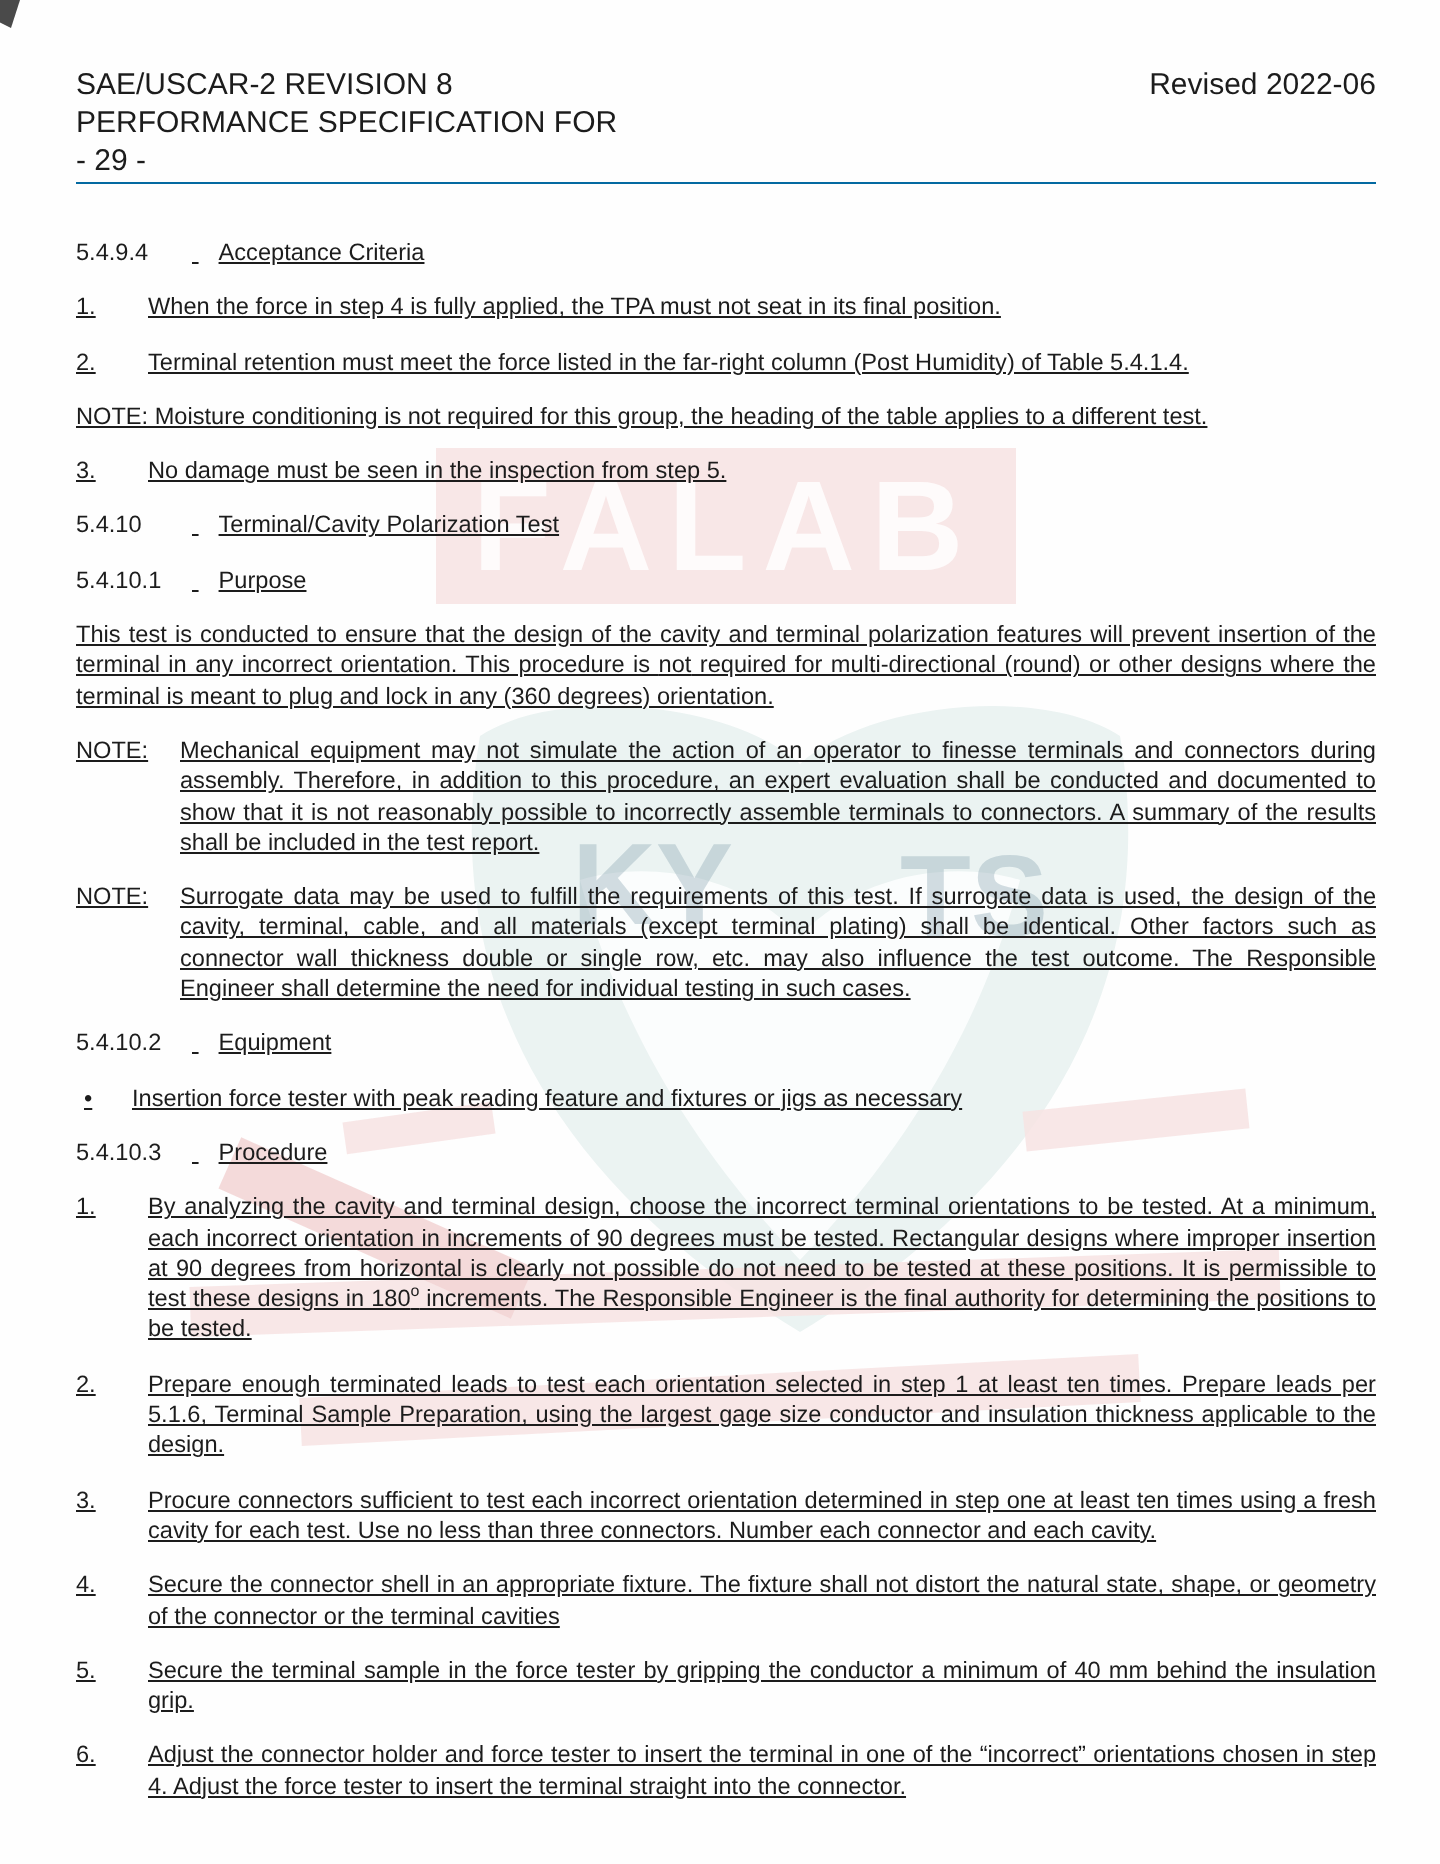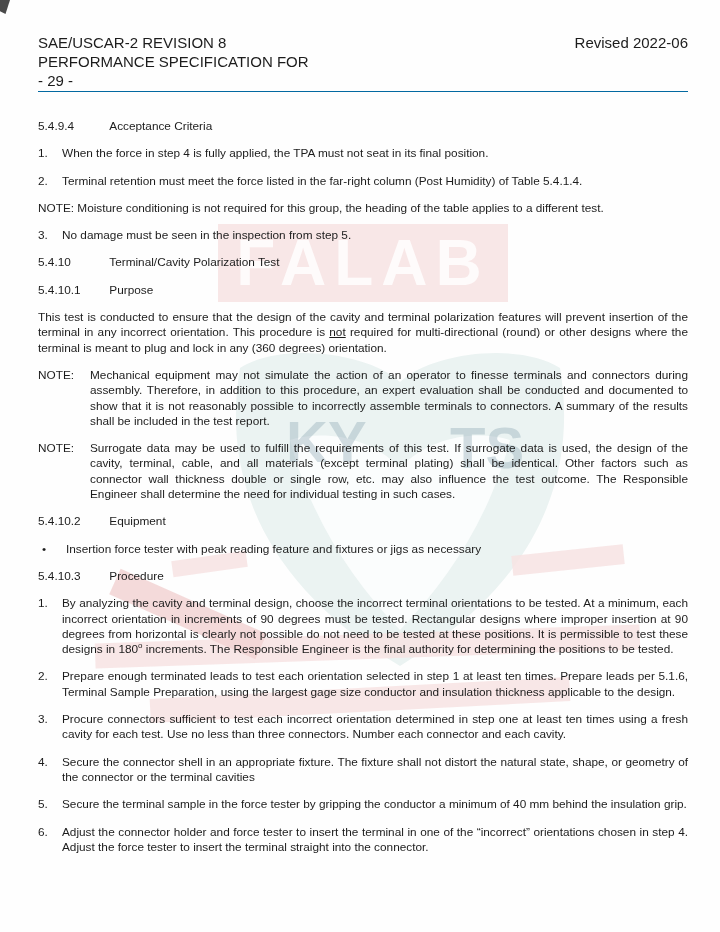--- a/index.html
+++ b/index.html
@@ -38,27 +38,27 @@
   .wm-ribbon.r4{left:512px;top:550px;width:112px;height:20px;transform:rotate(-6deg);}
   .wm-ribbon.r5{left:108px;top:600px;width:160px;height:28px;background:#f2d3d3;transform:rotate(24deg);}
   
   .content{position:relative;z-index:1;padding:33px 32px 0 38px;}
   .doc-header{
     font-size:15px;line-height:19px;
     border-bottom:1px solid #0369a1;
     padding-bottom:1px;
   }
   .hrow{display:flex;justify-content:space-between;align-items:baseline;}
-  .doc-body{padding-top:27px;font-size:11.8px;line-height:15.3px;}
+  .doc-body{padding-top:27px;font-size:11.8px;line-height:15.3px;text-decoration:underline;}
   .block{margin:0 0 12px 0;}
   .heading .hnum{display:inline-block;min-width:58px;}
   .heading .htitle{margin-left:10px;}
   .item{display:flex;}
   .item .marker{flex:0 0 24px;}
-  .item .itext{flex:1;text-align:justify;}
+  .item .itext{flex:1;text-align:justify;margin-left:12px;}
   .note{display:flex;}
   .note .marker{flex:0 0 52px;}
   .note .itext{flex:1;text-align:justify;}
   .para{text-align:justify;margin:0 0 12px 0;}
   .bullet{display:flex;}
   .bullet .marker{flex:0 0 24px;padding-left:4px;}
   .bullet .itext{flex:1;}
   .u{text-decoration:underline;}
   sup{font-size:8px;line-height:0;}
 </style>

